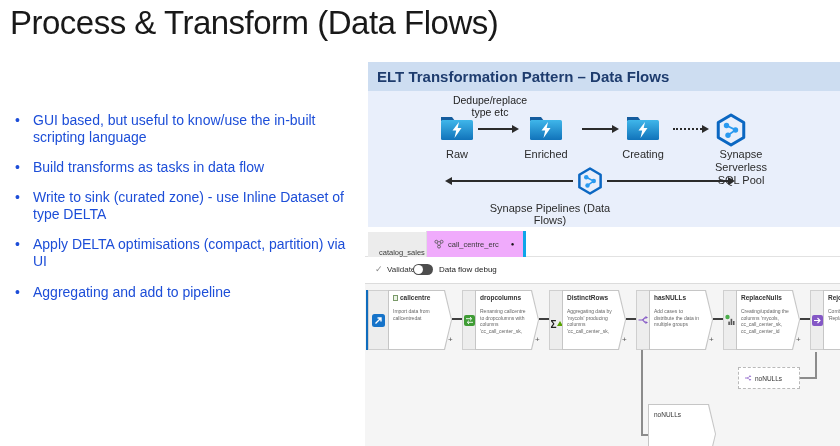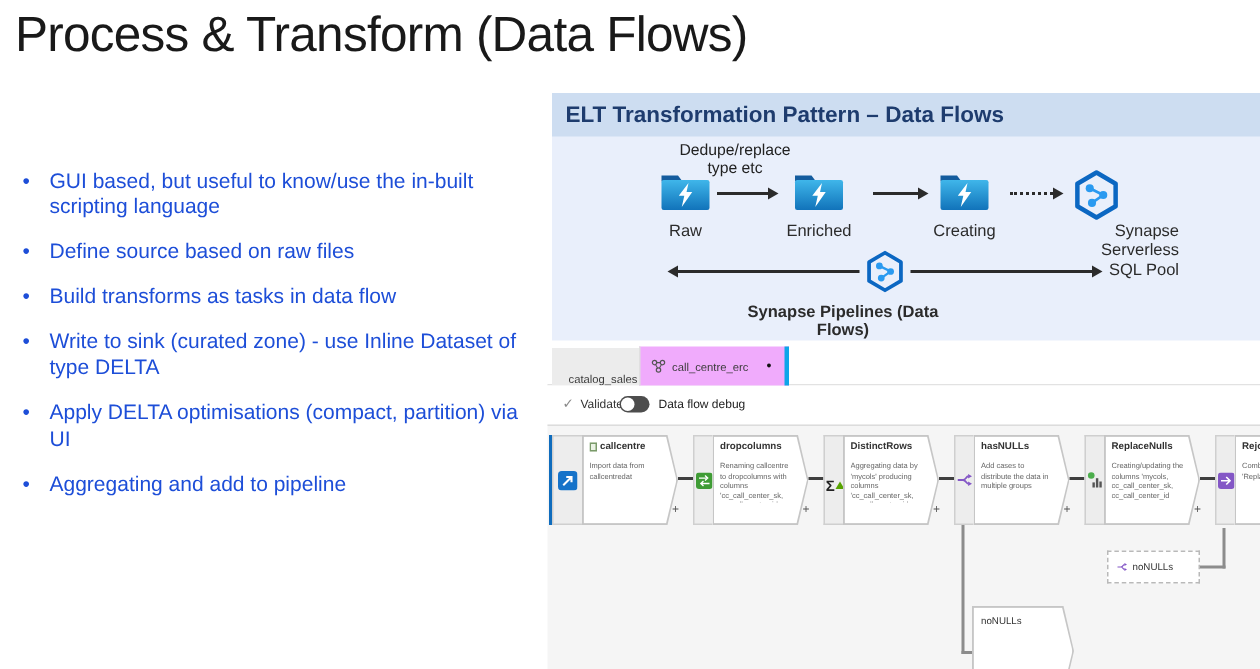--- a/index.html
+++ b/index.html
@@ -77,21 +77,20 @@
                border-left:3px solid transparent; border-right:3px solid transparent;
                border-bottom:5px solid #57a300; }
 </style>
 </head>
 <body>
 
 <h1 class="abs slide-title">Process &amp; Transform (Data Flows)</h1>
 
 <ul class="abs bullets">
   <li>GUI based, but useful to know/use the in-built scripting language</li>
-  <li>Define source based on raw files</li>
   <li>Build transforms as tasks in data flow</li>
   <li>Write to sink (curated zone) - use Inline Dataset of type DELTA</li>
   <li>Apply DELTA optimisations (compact, partition) via UI</li>
   <li>Aggregating and add to pipeline</li>
 </ul>
 
 <div class="abs panel">
   <div class="panel-header">ELT Transformation Pattern – Data Flows</div>
 
   <div class="small-note" style="left:67px; top:32px; width:110px;">
@@ -144,38 +143,38 @@
   <div class="aline" style="left:110px; top:66px; width:34px;"></div>
   <div class="tri-r" style="left:144px; top:63px;"></div>
   <div class="aline" style="left:214px; top:66px; width:30px;"></div>
   <div class="tri-r" style="left:244px; top:63px;"></div>
   <div class="adot" style="left:305px; top:66px; width:29px;"></div>
   <div class="tri-r" style="left:334px; top:63px;"></div>
 
   <div class="stage-label" style="left:69px; top:86px; width:40px;">Raw</div>
   <div class="stage-label" style="left:148px; top:86px; width:60px;">Enriched</div>
   <div class="stage-label" style="left:245px; top:86px; width:60px;">Creating</div>
-  <div class="stage-label" style="left:328px; top:86px; width:90px; line-height:1.2;text-align:right;">
+  <div class="stage-label" style="left:328px; top:86px; width:90px; line-height:1.2;">
     <div>Synapse Serverless</div>
     <div>SQL Pool</div>
   </div>
 
   <div class="tri-l" style="left:77px; top:115px;"></div>
   <div class="aline" style="left:83px; top:118px; width:122px;"></div>
   <svg class="abs" style="left:207px; top:104px;" width="30" height="30" viewBox="0 0 24 24">
     <path d="M12 2 L20.5 7 V17 L12 22 L3.5 17 V7 Z" fill="none" stroke="#0b67c2" stroke-width="2" stroke-linejoin="round"></path>
     <circle cx="9" cy="9" r="1.8" fill="#2a9af0"></circle>
       <circle cx="15" cy="12" r="1.8" fill="#2a9af0"></circle>
       <circle cx="10" cy="15.5" r="1.8" fill="#2a9af0"></circle>
     <path d="M9 9 L15 12 L10 15.5" stroke="#2a9af0" stroke-width="1.2" fill="none"></path>
   </svg>
   <div class="aline" style="left:239px; top:118px; width:122px;"></div>
   <div class="tri-r" style="left:360px; top:115px;"></div>
 
-  <div class="stage-label" style="left:124px; top:140px; width:140px;font-weight:bold;">Synapse Pipelines (Data Flows)</div>
+  <div class="stage-label" style="left:112px; top:140px; width:140px;">Synapse Pipelines (Data Flows)</div>
 </div>
 
 <div class="abs tabstrip">
   <div class="tab inactive" style="left:3px; width:58px;align-items:flex-end;">
     <svg width="8" height="10" viewBox="0 0 9 11">
       <rect x="0.5" y="0.5" width="8" height="10" rx="1" fill="#fff" stroke="#767676"></rect>
       <path d="M2 3 h5 M2 5 h5 M2 7 h3" stroke="#9a9a9a" stroke-width="0.8"></path>
     </svg>
     <span>catalog_sales</span>
   </div>

